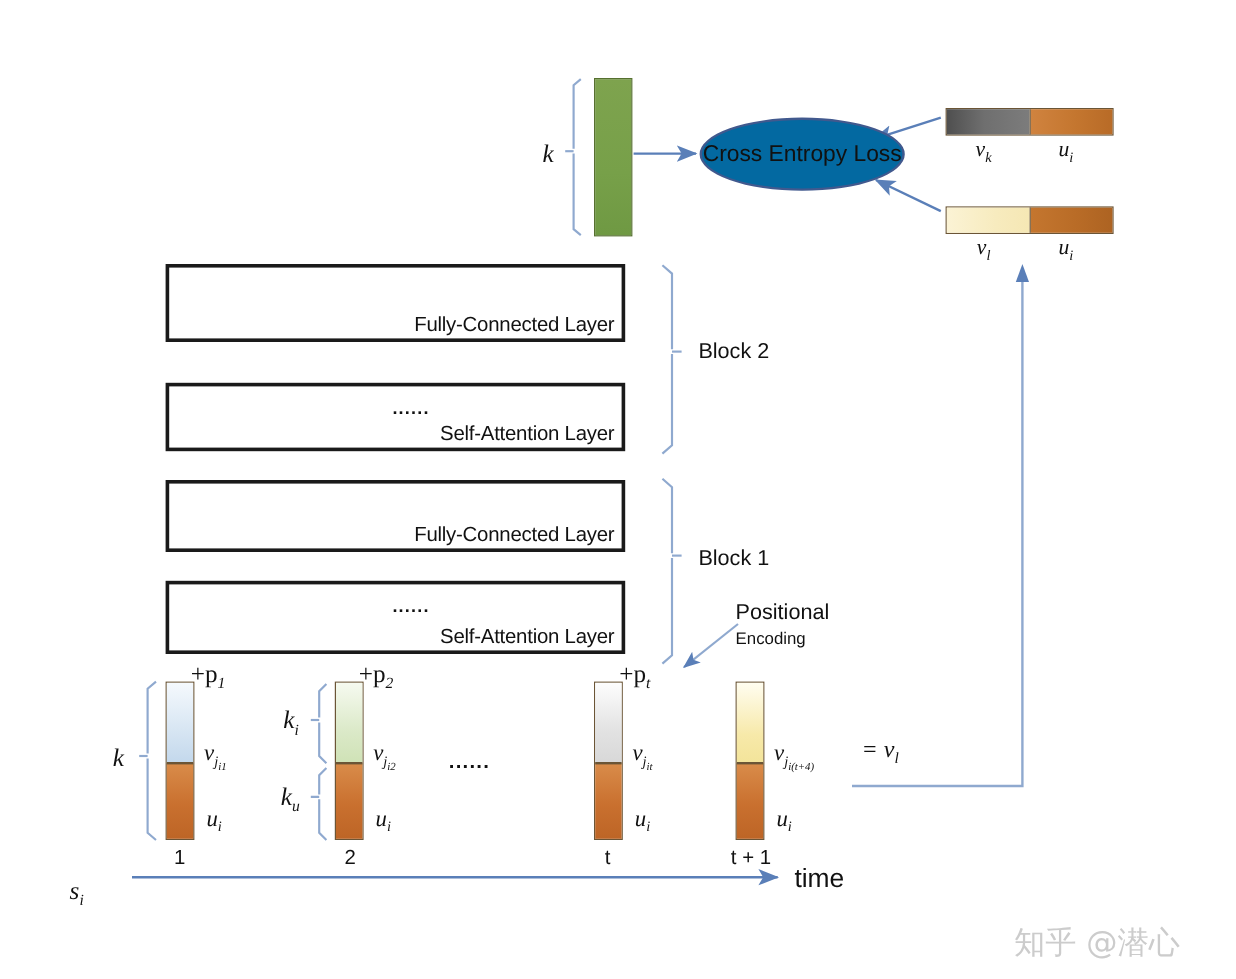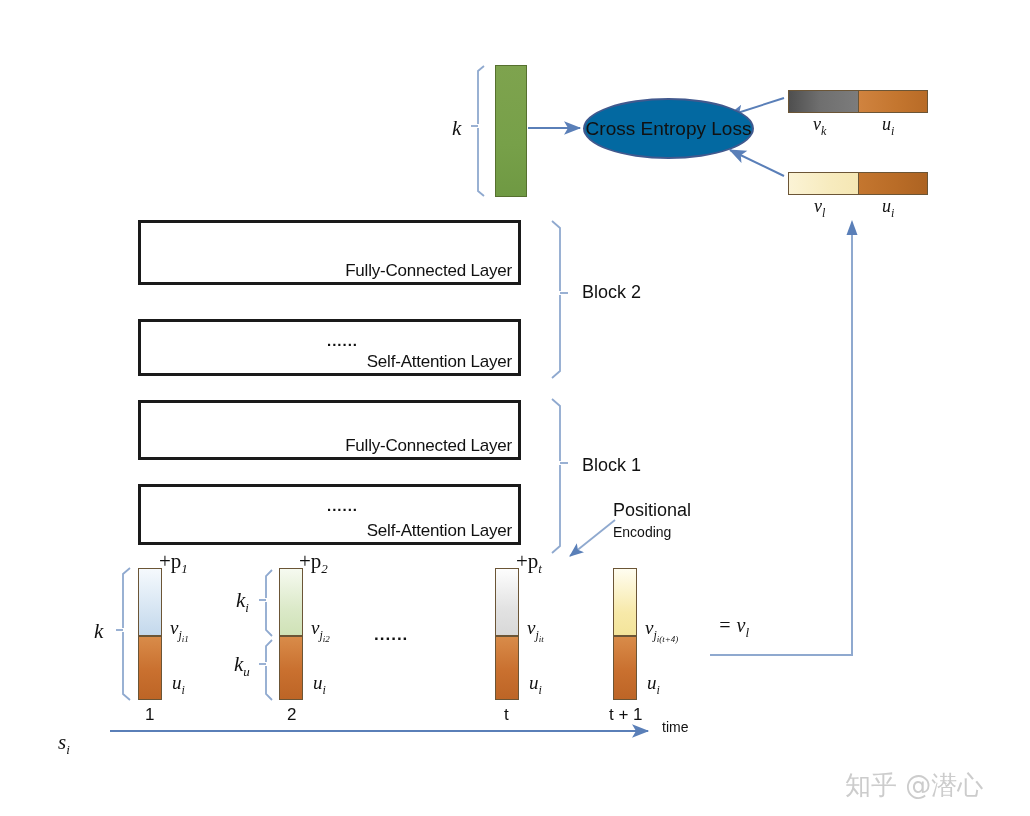--- a/index.html
+++ b/index.html
@@ -229,17 +229,17 @@
   <div class="embar" style="left:613px;top:568px;width:24px;height:132px;">
     <div class="seg seg-yellow" style="top:0;height:67px;"></div>
     <div class="seg seg-u" style="top:67px;bottom:0;"></div>
     <div class="divline" style="top:66px;"></div>
   </div>
   <div class="txt mth" style="left:645px;top:617px;font-size:19px;">v<sub style="font-style:italic;font-size:12px;">j<sub style="font-size:9px;">i(t+4)</sub></sub></div>
   <div class="txt mth" style="left:718px;top:614px;font-size:20px;">= v<sub style="font-style:italic;font-size:13px;">l</sub></div>
   <div class="txt mth" style="left:647px;top:672px;font-size:19px;">u<sub style="font-style:italic;font-size:12px;">i</sub></div>
   <div class="txt tick" style="left:609px;top:705px;">t + 1</div>
 
-  <div class="txt" style="left:662px;top:719px;font-size:14px;">time</div>
+  <div class="txt" style="left:662px;top:719px;font-size:22px;">time</div>
 
   <div class="watermark" style="left:845px;top:768px;">知乎 @潜心</div>
 
 </div>
 
 </body></html>

